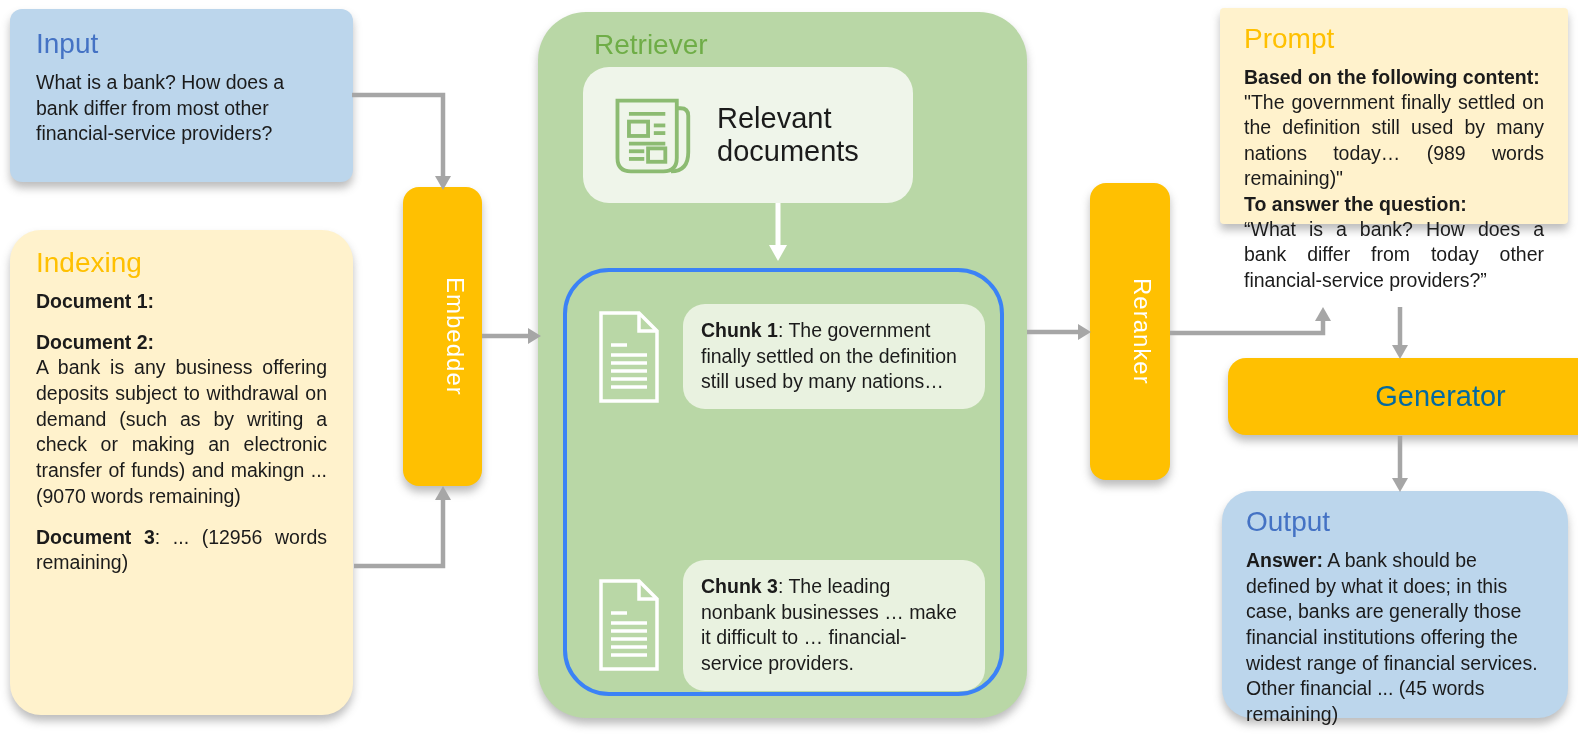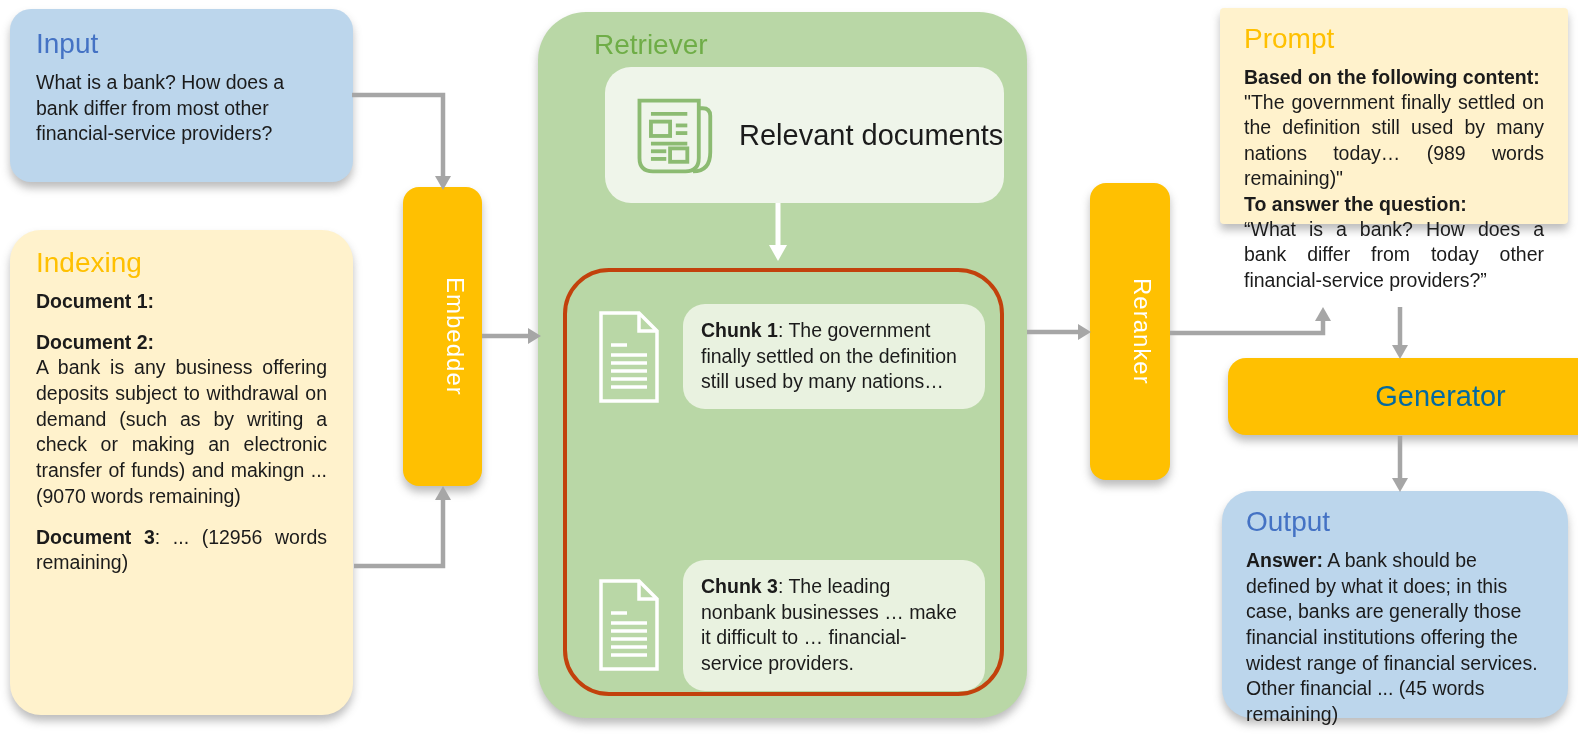--- a/index.html
+++ b/index.html
@@ -18,41 +18,41 @@
   .title.blue  { color:var(--blue-title); }
   .title.gold  { color:var(--gold); }
   .title.green { color:var(--green-title); }
 
   .body, .doc { margin:0; font-size:19.5px; line-height:1.32; color:var(--text-dark); }
   .doc { text-align:justify; }
   .doc + .doc { margin-top:15px; }
   b.blk { display:block; }
 
   
-  .input  { left:10px;  top:9px;   width:343px; height:173px; background:var(--blue-box);  border-radius:21px; padding:20px 26px; }
+  .input  { left:10px;  top:9px;   width:343px; height:173px; background:var(--blue-box);  border-radius:12px; padding:20px 26px; }
   .indexing{ left:10px; top:230px; width:343px; height:485px; background:var(--cream-box); border-radius:31px; padding:18px 26px; }
 
   
   .vbox { background:var(--gold); border-radius:16px; display:flex; align-items:center; justify-content:center; }
   .embedder { left:403px;  top:187px; width:79px; height:299px; }
   .reranker { left:1090px; top:183px; width:80px; height:297px; }
   .vtext { writing-mode:vertical-rl; color:#ffffff; font-size:24px; letter-spacing:1px; }
 
   
   .retriever { left:538px; top:12px; width:489px; height:706px; background:var(--green-box); border-radius:48px; }
   .retriever .title { position:absolute; left:56px; top:18px; }
   .reldocs {
-    position:absolute; left:45px; top:55px; width:399px; height:136px;
+    position:absolute; left:45px; top:55px; width:330px; height:136px;
     background:var(--reldocs-box); border-radius:26px;
-    display:flex; align-items:center; gap:20px; padding-left:20px; box-sizing:border-box;margin-left:22px;
+    display:flex; align-items:center; gap:20px; padding-left:20px; box-sizing:border-box;
   }
   .reldocs-label { font-size:29px; color:var(--text-dark); }
   .chunks {
     position:absolute; left:25px; top:256px; width:441px; height:428px;
-    border:4px solid #c2410c; border-radius:46px; box-sizing:border-box;
+    border:4px solid #3b82f6; border-radius:46px; box-sizing:border-box;
   }
   .chunk-row { position:absolute; left:22px; display:flex; align-items:center; gap:14px; }
   .chunk-row.r1 { top:32px; } .chunk-row.r2 { top:160px; } .chunk-row.r3 { top:288px;align-items:center; }
   .chunk-box {
     width:302px; min-height:78px; background:var(--chunk-box); border-radius:22px;
     padding:14px 18px; box-sizing:border-box; font-size:19.5px; line-height:1.32;
   }
 
   
   .prompt { left:1220px; top:8px; width:348px; height:216px; background:var(--cream-box); border-radius:4px; padding:16px 24px; }

